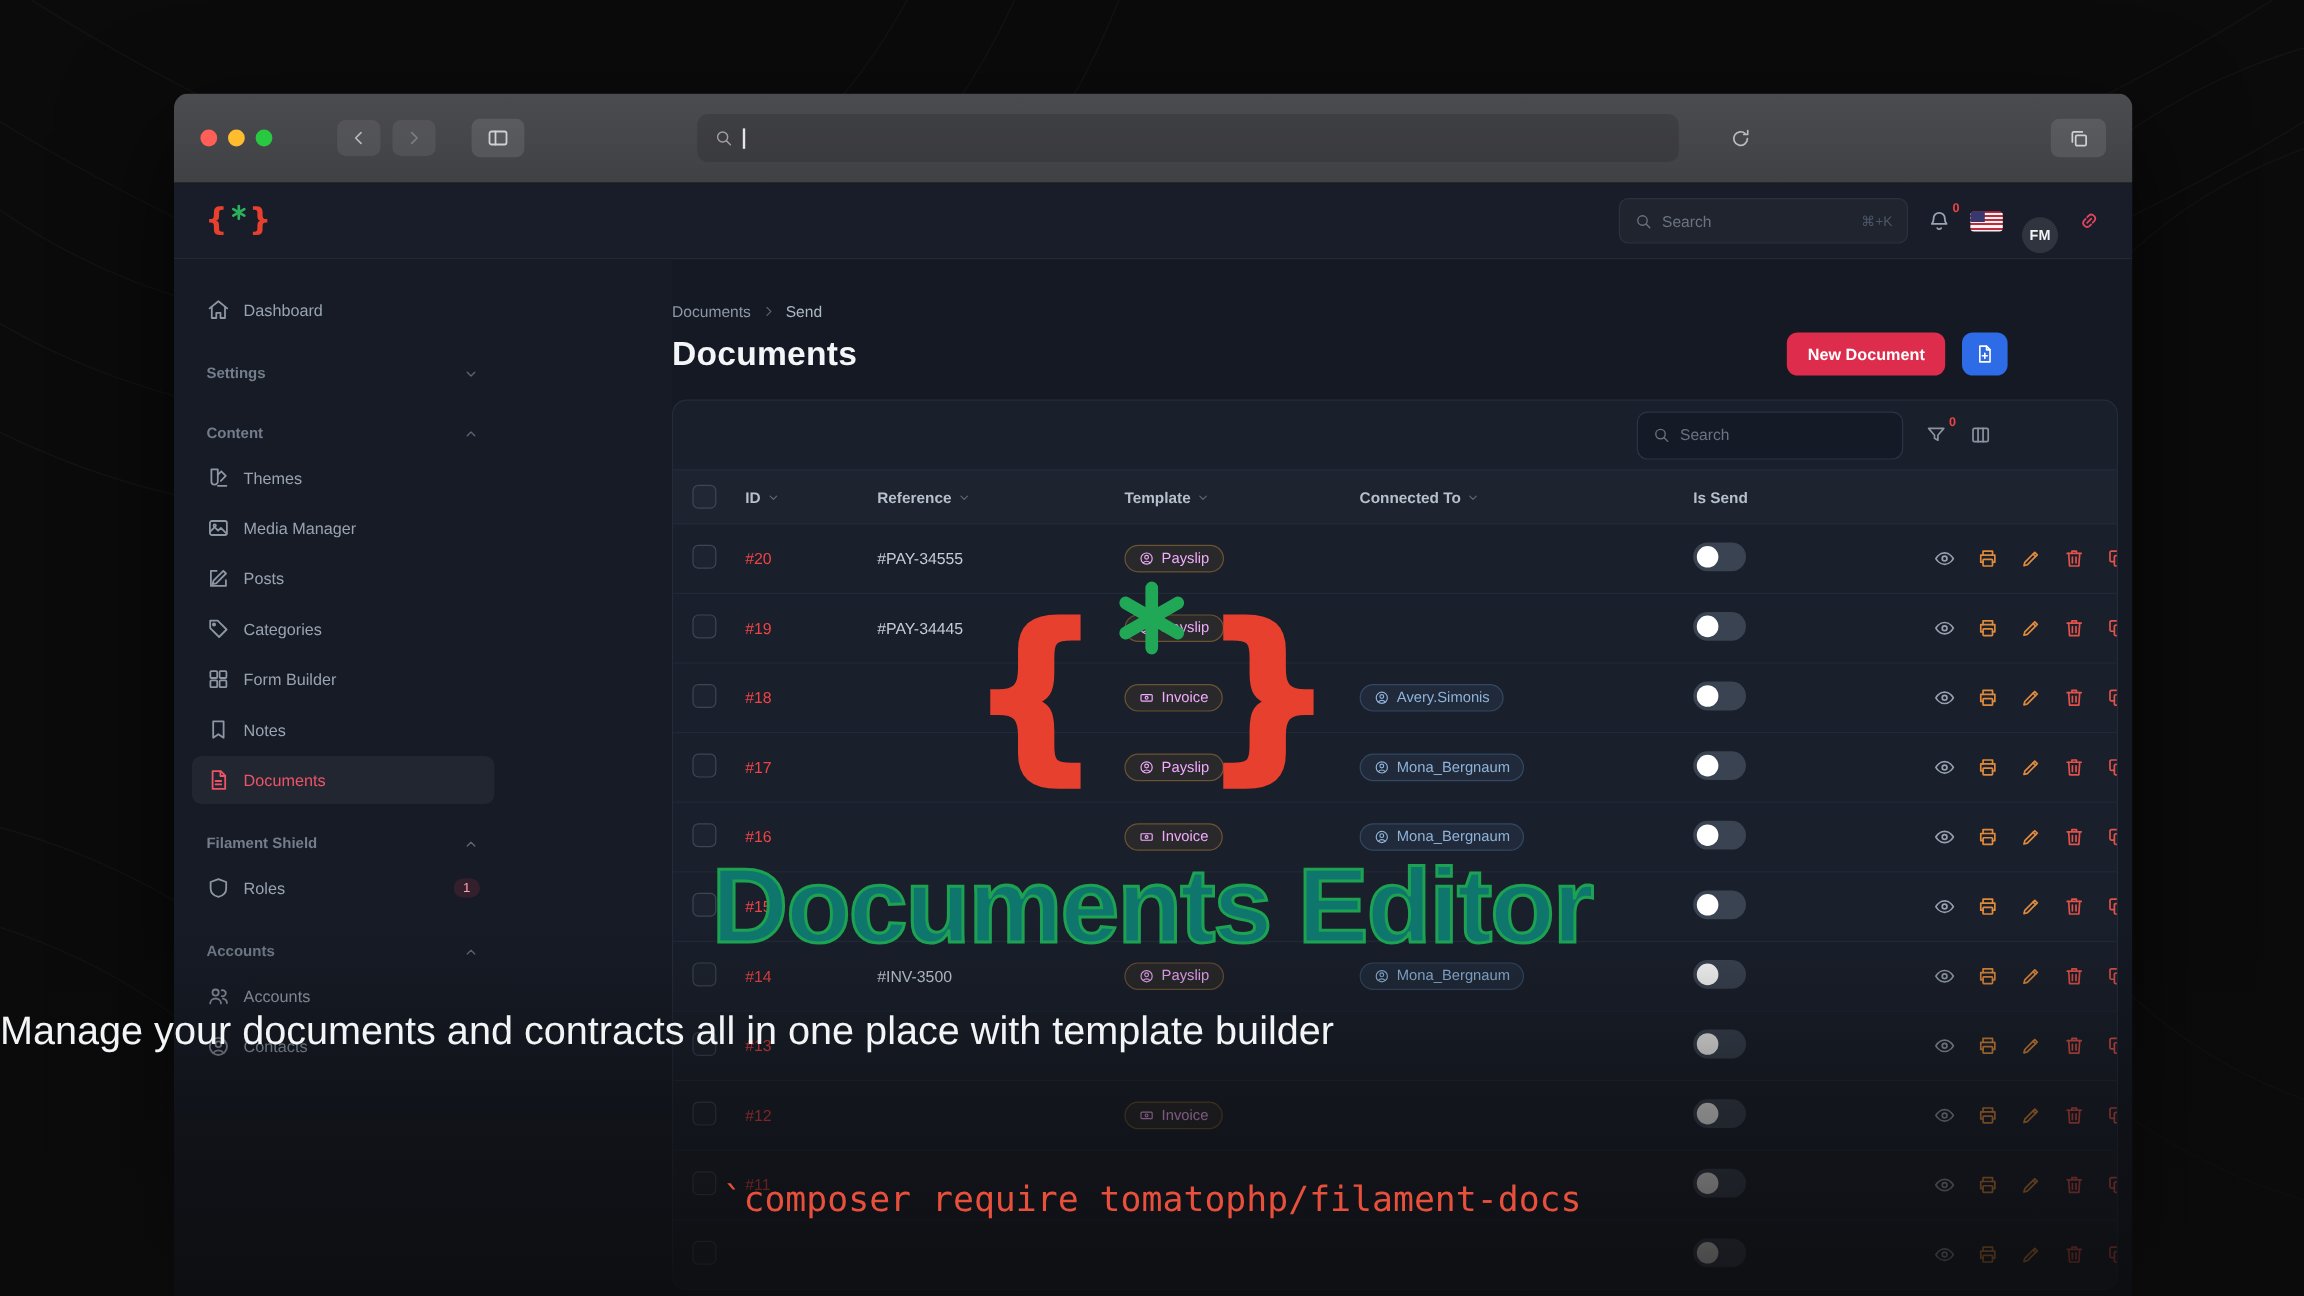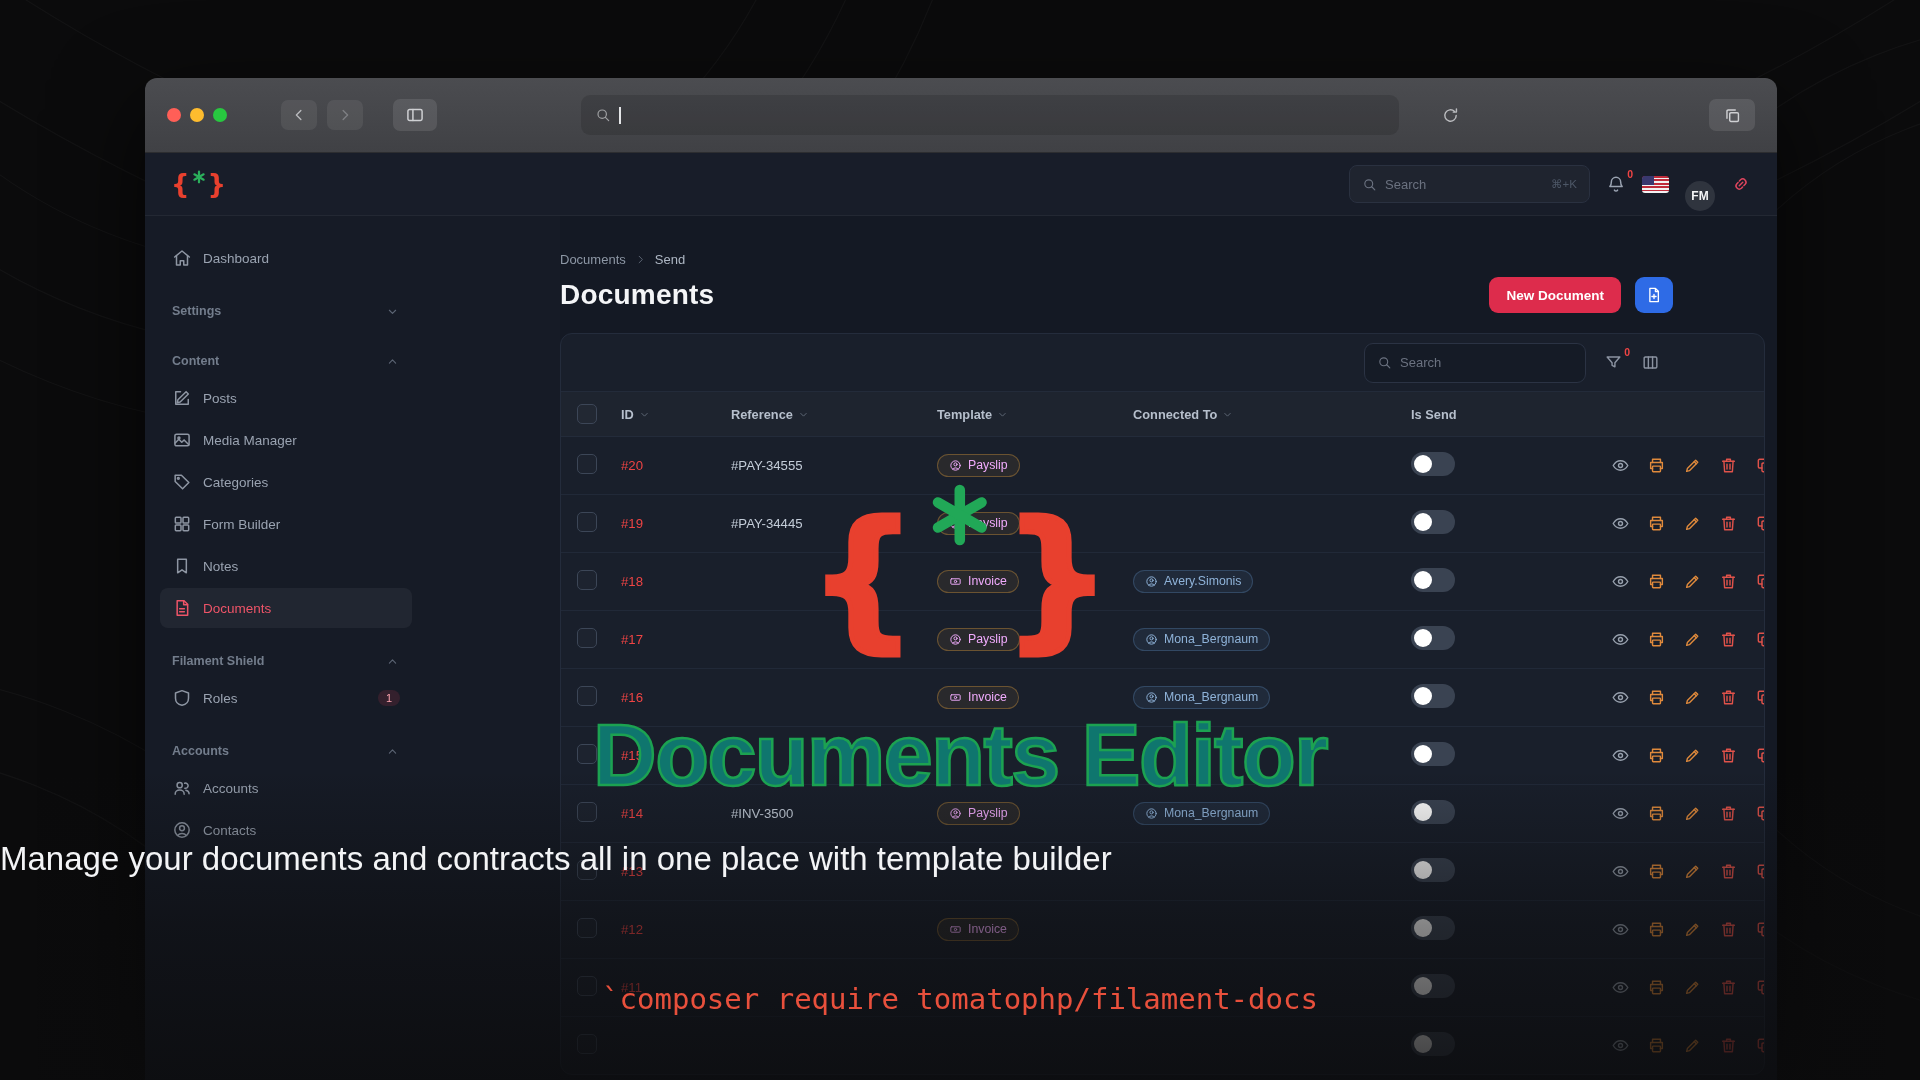--- a/index.html
+++ b/index.html
@@ -272,35 +272,45 @@
                 <span>Content</span>
                 <span class="ic">
                   <svg width="15" height="15" viewBox="0 0 24 24" fill="none" stroke="currentColor" stroke-width="1.8" stroke-linecap="round" stroke-linejoin="round">
                     <path d="m7 14.5 5-5 5 5"></path>
                   </svg>
                 </span>
               </div>
               <div class="nav-item">
                 <span class="ic">
                   <svg width="20" height="20" viewBox="0 0 24 24" fill="none" stroke="currentColor" stroke-width="1.8" stroke-linecap="round" stroke-linejoin="round">
-                    <path d="M16.9 4.4 19.6 7.1 9.8 16.9l-3.6.9.9-3.6z"></path>
-                    <path d="M19.5 13.8v5.7h-15v-15h5.7"></path>
-                  </svg>
-                </span>
-                <span>Posts</span>
+                    <path d="M5 3.8h6.4v12a3.2 3.2 0 1 1-6.4 0z"></path>
+                    <path d="m11.4 9.2 3.5-3.5 4.5 4.5-5 5"></path>
+                    <path d="M11.5 20.2H20"></path>
+                  </svg>
+                </span>
+                <span>Themes</span>
               </div>
               <div class="nav-item">
                 <span class="ic">
                   <svg width="20" height="20" viewBox="0 0 24 24" fill="none" stroke="currentColor" stroke-width="1.8" stroke-linecap="round" stroke-linejoin="round">
                     <rect x="3.5" y="5" width="17" height="14" rx="2"></rect>
                     <path d="m3.8 15.6 4.4-4.4 3.5 3.5 2.8-2.8 5.7 5.7"></path>
                     <circle cx="8.3" cy="9.6" r="1.2"></circle>
                   </svg>
                 </span>
                 <span>Media Manager</span>
+              </div>
+              <div class="nav-item">
+                <span class="ic">
+                  <svg width="20" height="20" viewBox="0 0 24 24" fill="none" stroke="currentColor" stroke-width="1.8" stroke-linecap="round" stroke-linejoin="round">
+                    <path d="M16.9 4.4 19.6 7.1 9.8 16.9l-3.6.9.9-3.6z"></path>
+                    <path d="M19.5 13.8v5.7h-15v-15h5.7"></path>
+                  </svg>
+                </span>
+                <span>Posts</span>
               </div>
               <div class="nav-item">
                 <span class="ic">
                   <svg width="20" height="20" viewBox="0 0 24 24" fill="none" stroke="currentColor" stroke-width="1.8" stroke-linecap="round" stroke-linejoin="round">
                     <path d="M3.8 11.3V3.8h7.5l8.9 8.9-7.5 7.5z"></path>
                     <circle cx="7.6" cy="7.6" r="1.1"></circle>
                   </svg>
                 </span>
                 <span>Categories</span>
               </div>

